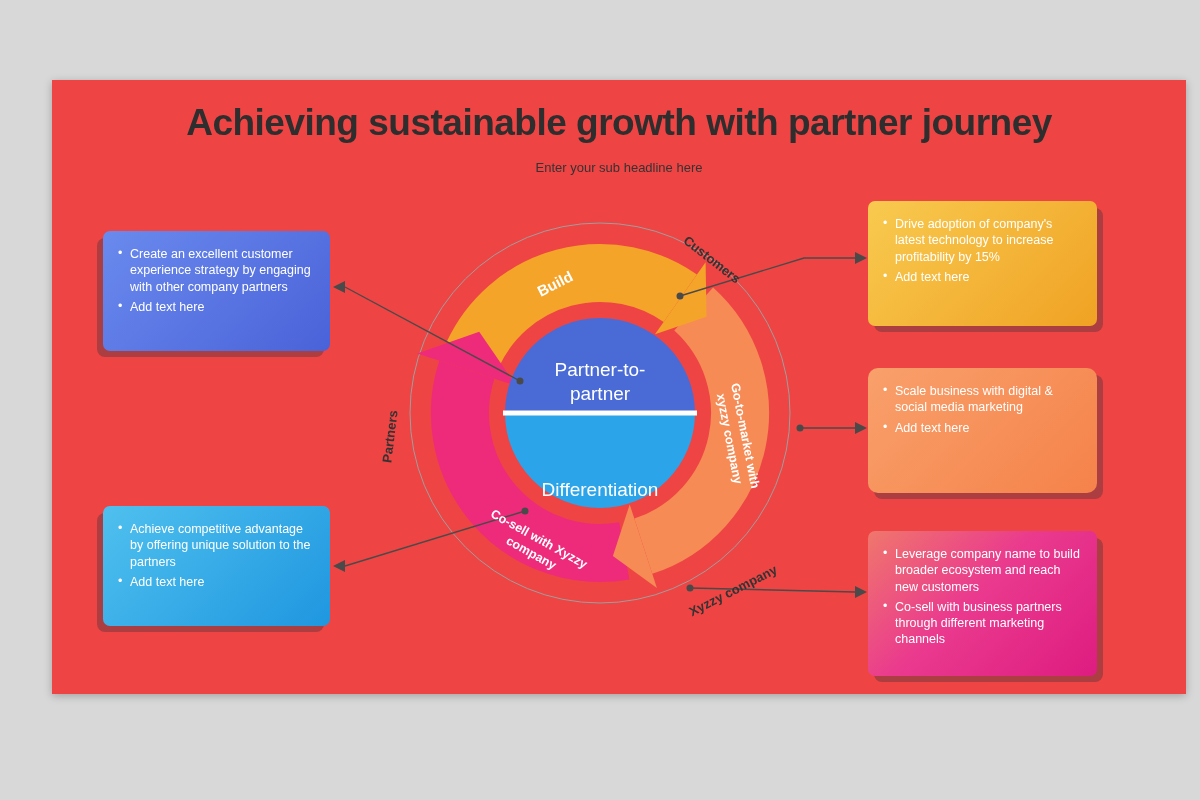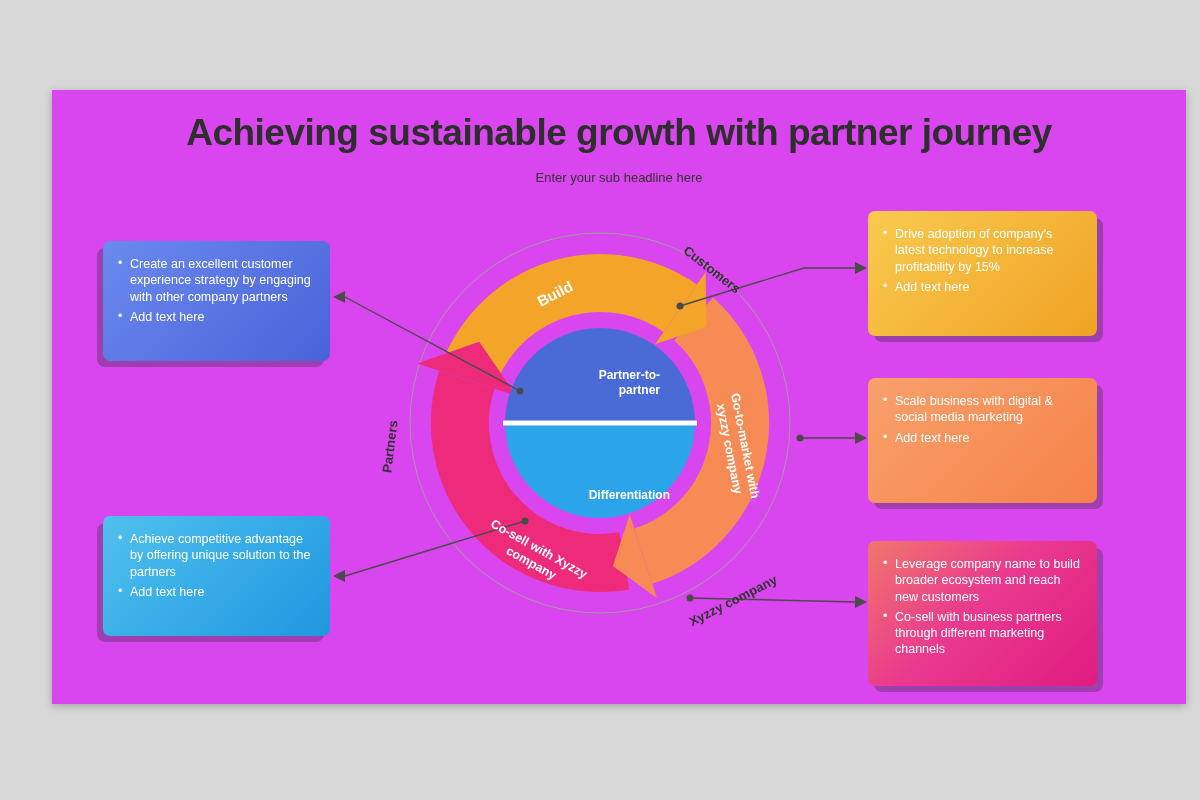--- a/index.html
+++ b/index.html
@@ -3,22 +3,22 @@
 <meta charset="utf-8">
 <style>
   html,body { margin:0; padding:0; }
   body {
     width:1200px; height:800px; position:relative;
     background:#d8d8d8;
     font-family:"Liberation Sans", sans-serif;
     overflow:hidden;
   }
   .slide {
-    position:absolute; left:52px; top:90px; width:1134px; height:614px;
-    background:#d946ef; box-shadow:0 2px 8px rgba(0,0,0,.25);
+    position:absolute; left:52px; top:80px; width:1134px; height:614px;
+    background:#ef4444; box-shadow:0 2px 8px rgba(0,0,0,.25);
     z-index:0;
   }
   .title {
     position:absolute; top:22px; left:0; width:100%; text-align:center;
     font-size:37px; font-weight:bold; color:#2e2e2e; letter-spacing:-0.5px;
   }
   .subtitle {
     position:absolute; top:80px; left:0; width:100%; text-align:center;
     font-size:13px; color:#333333;
   }
@@ -40,22 +40,22 @@
   .grad-cyan   { background:linear-gradient(135deg,#4fc0ee 0%,#1f97e0 100%); }
   .grad-yellow { background:linear-gradient(135deg,#f8ca4f 0%,#f0a224 100%); }
   .grad-orange { background:linear-gradient(135deg,#f9a06b 0%,#f5824a 100%); }
   .grad-pink   { background:linear-gradient(135deg,#f0776c 0%,#ea3a8e 45%,#de1c80 100%); }
 
   .bullets { list-style:none; margin:0; padding:0; }
   .bullets li { position:relative; padding-left:13px; margin-bottom:4px; }
   .bullets li::before { content:"\2022"; position:absolute; left:1px; top:-1px; }
 
   .center-label {
-    position:absolute; text-align:right; color:#ffffff; font-weight:bold;
-    font-size:12px; white-space:pre-line; line-height:1.25;
+    position:absolute; text-align:center; color:#ffffff; font-weight:normal;
+    font-size:19px; white-space:pre-line; line-height:1.25;
   }
   .arc-label {
     position:absolute; text-align:center; color:#ffffff; font-weight:bold;
     white-space:pre-line; line-height:1.3;
   }
   .outer-label {
     position:absolute; text-align:center; color:#333333; font-weight:bold;
     font-size:13px;
   }
 </style>
@@ -133,21 +133,21 @@
         <li>Achieve competitive advantage by offering unique solution to the partners</li>
         <li>Add text here</li>
       </ul>
   </div>
   <div class="box box-right grad-yellow" style="left:816px; top:121px; width:229px; min-height:125px;">
     <ul class="bullets">
         <li>Drive adoption of company's latest technology to increase profitability by 15%</li>
         <li>Add text here</li>
       </ul>
   </div>
-  <div class="box box-right grad-orange" style="left:816px; top:288px; width:229px; min-height:125px;">
+  <div class="box box-right grad-orange" style="left:816px; top:288px; width:229px; min-height:125px;border-radius:10px;">
     <ul class="bullets">
         <li>Scale business with digital &amp; social media marketing</li>
         <li>Add text here</li>
       </ul>
   </div>
   <div class="box box-right grad-pink" style="left:816px; top:451px; width:229px; min-height:125px;">
     <ul class="bullets">
         <li>Leverage company name to build broader ecosystem  and reach new customers</li>
         <li>Co-sell with business partners through different marketing channels</li>
       </ul>

